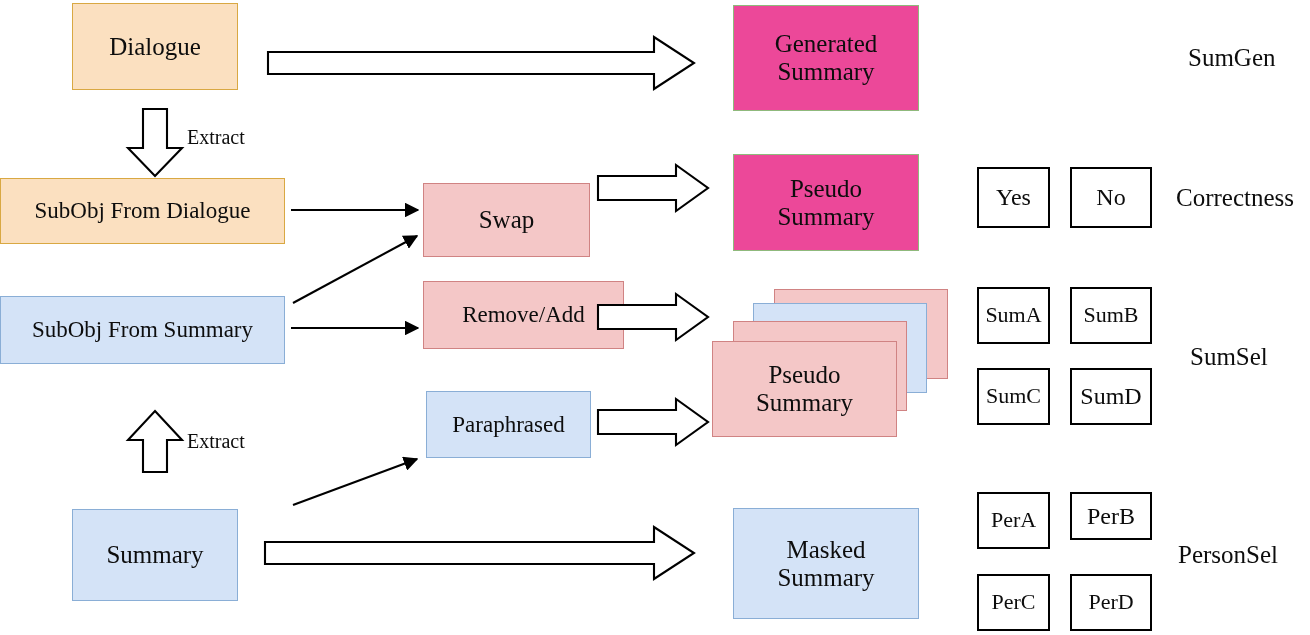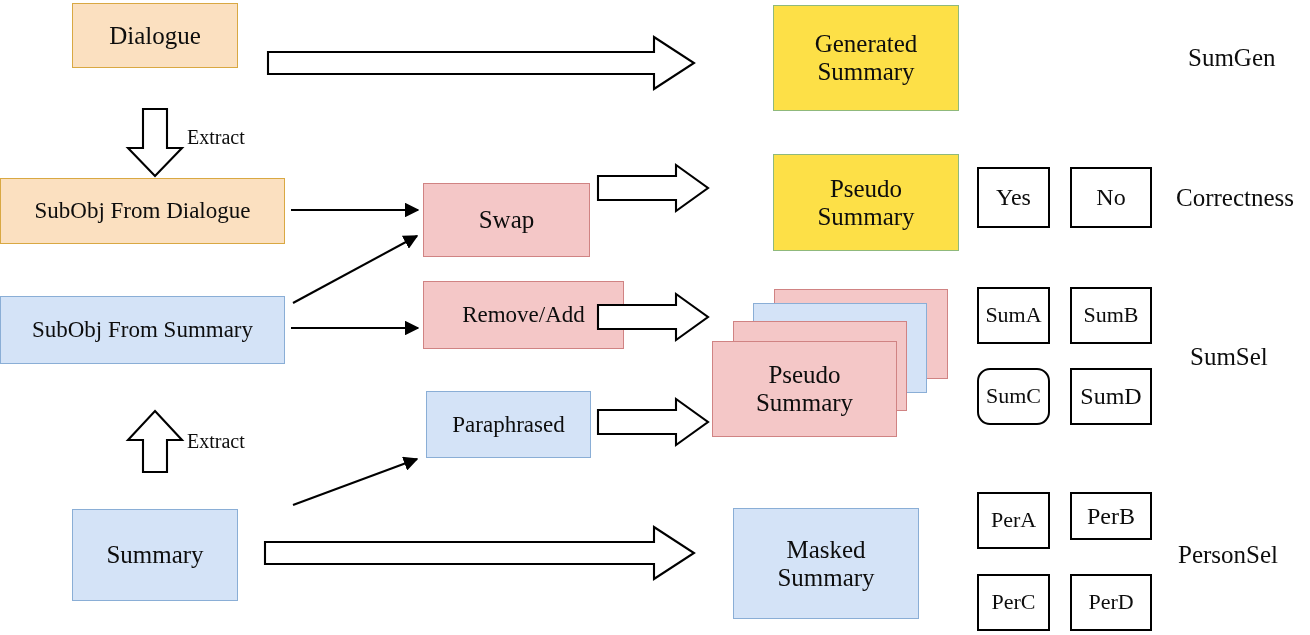--- a/index.html
+++ b/index.html
@@ -25,21 +25,21 @@
     justify-content: center;
     text-align: center;
     line-height: 1.12;
     color: #0d0d0d;
     border-width: 1.5px;
     border-style: solid;
   }
   .fill-orange { background: #fbe0c0; border-color: #d9a842; }
   .fill-blue   { background: #d4e3f7; border-color: #8aaed6; }
   .fill-red    { background: #f4c7c7; border-color: #d08383; }
-  .fill-green  { background: #fde047; border-color: #8fb97c; margin-left: 40px; }
+  .fill-green  { background: #ec4899; border-color: #8fb97c; }
   .fill-white  { background: #ffffff; border-color: #000000; border-width: 2px; }
 
   .plain-label {
     position: absolute;
     color: #0d0d0d;
     white-space: nowrap;
   }
   svg.overlay {
     position: absolute;
     left: 0; top: 0;
@@ -61,21 +61,21 @@
     text-align: center;
     line-height: 1.12;
     color: #0d0d0d;
   }
 </style>
 </head>
 <body>
 
 <div id="canvas">
 
-  <div class="node fill-orange" style="left:72px; top:3px; width:166px; height:65px; font-size:25px;align-items:center;">
+  <div class="node fill-orange" style="left:72px; top:3px; width:166px; height:87px; font-size:25px;align-items:center;">
     <span>Dialogue</span>
   </div>
 
   <div class="node fill-orange" style="left:0px; top:178px; width:285px; height:66px; font-size:23px;">
     <span>SubObj From Dialogue</span>
   </div>
 
   <div class="node fill-blue" style="left:0px; top:296px; width:285px; height:68px; font-size:23px;">
     <span>SubObj From Summary</span>
   </div>
@@ -127,21 +127,21 @@
   <div class="node fill-white" style="left:977px; top:287px; width:73px; height:57px; font-size:22px;">
     <span>SumA</span>
   </div>
 
   <div class="node fill-white" style="left:1070px; top:167px; width:82px; height:61px; font-size:24px;">
     <span>No</span>
   </div>
   <div class="node fill-white" style="left:1070px; top:287px; width:82px; height:57px; font-size:22px;">
     <span>SumB</span>
   </div>
-  <div class="node fill-white" style="left:977px; top:368px; width:73px; height:57px; font-size:22px;border-radius:13px;">
+  <div class="node fill-white" style="left:977px; top:368px; width:73px; height:57px; font-size:22px;">
     <span>SumC</span>
   </div>
   <div class="node fill-white" style="left:1070px; top:368px; width:82px; height:57px; font-size:24px;">
     <span>SumD</span>
   </div>
 
   <div class="node fill-white" style="left:977px; top:492px; width:73px; height:57px; font-size:22px;">
     <span>PerA</span>
   </div>
   <div class="node fill-white" style="left:1070px; top:492px; width:82px; height:48px; font-size:24px;">

